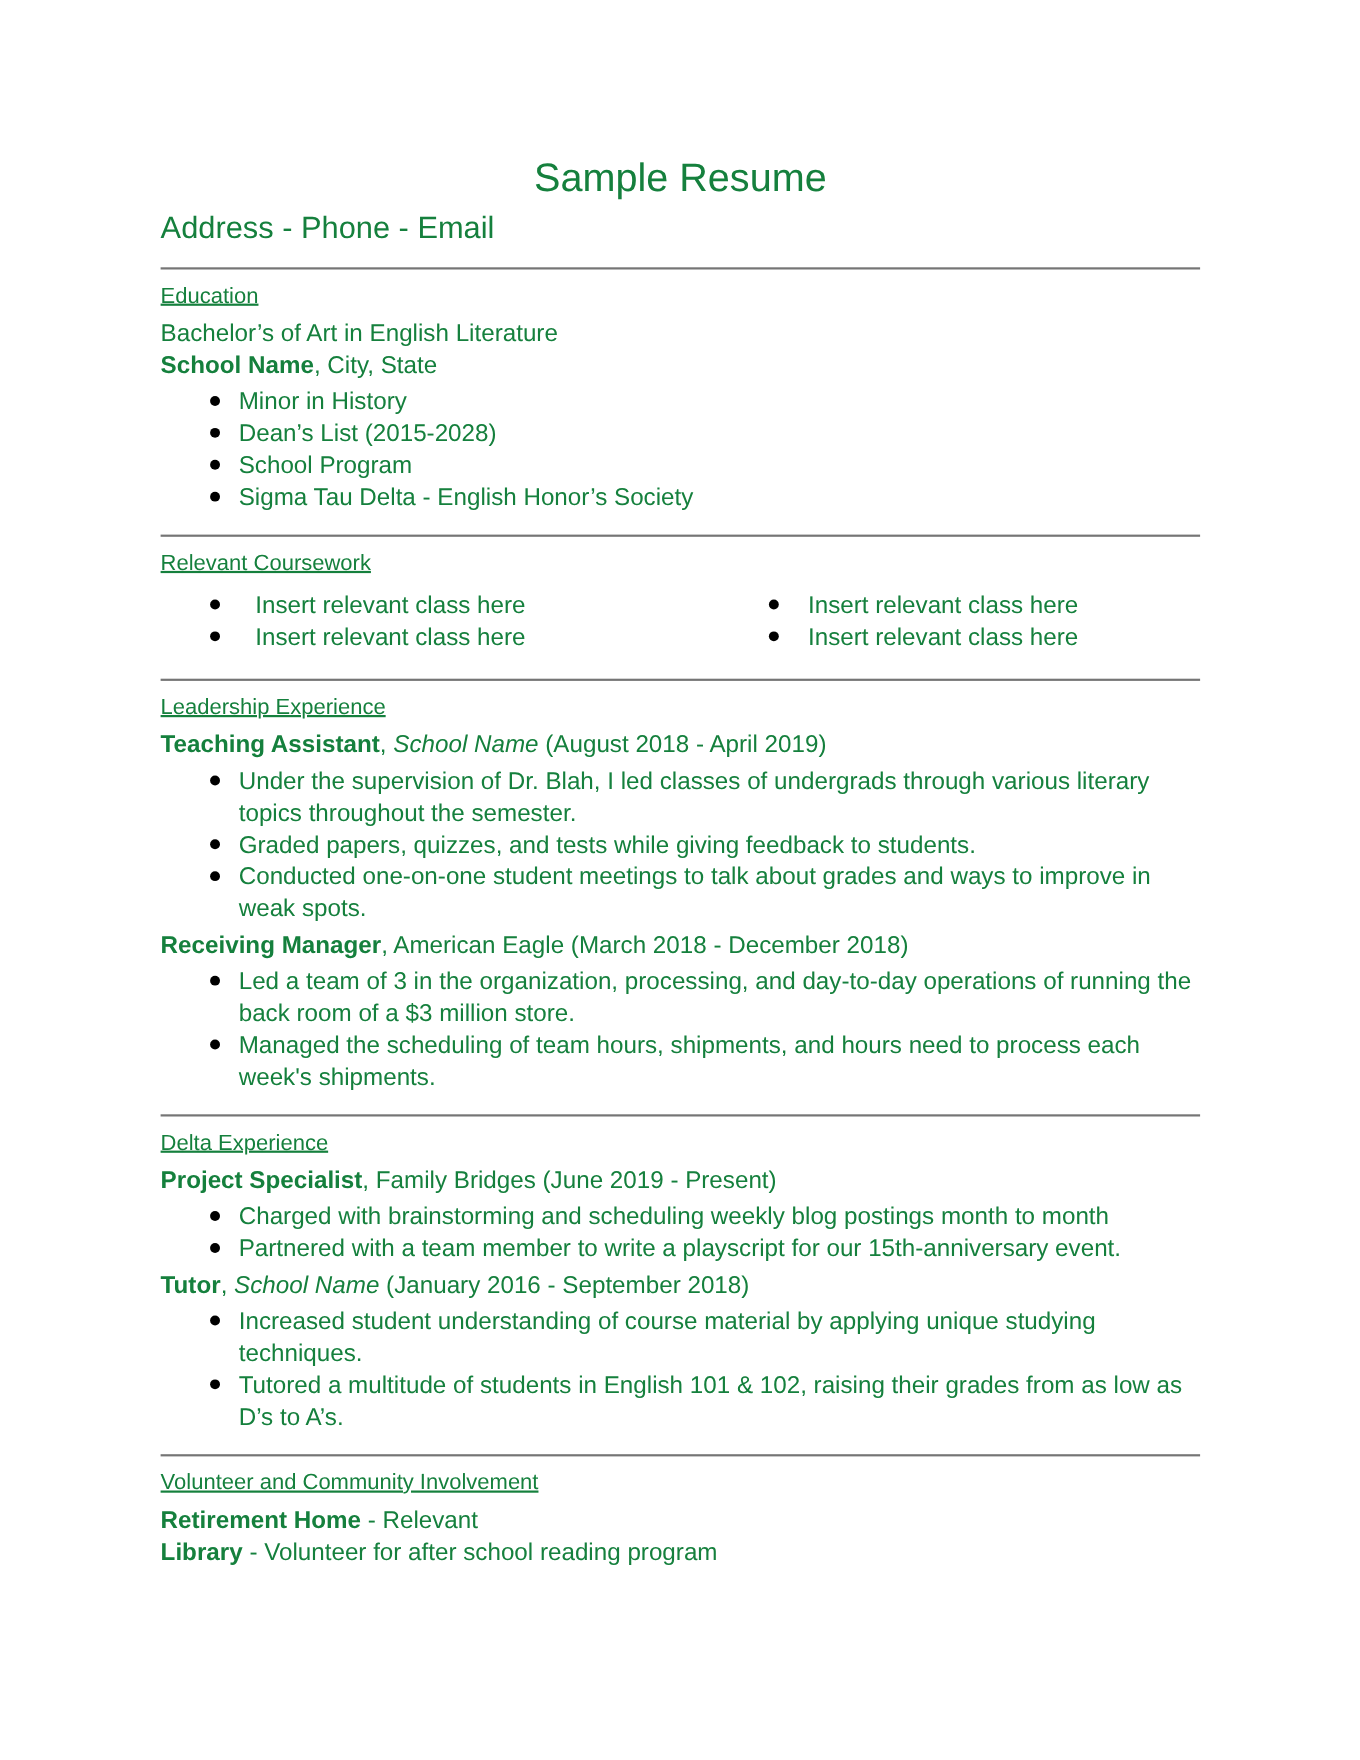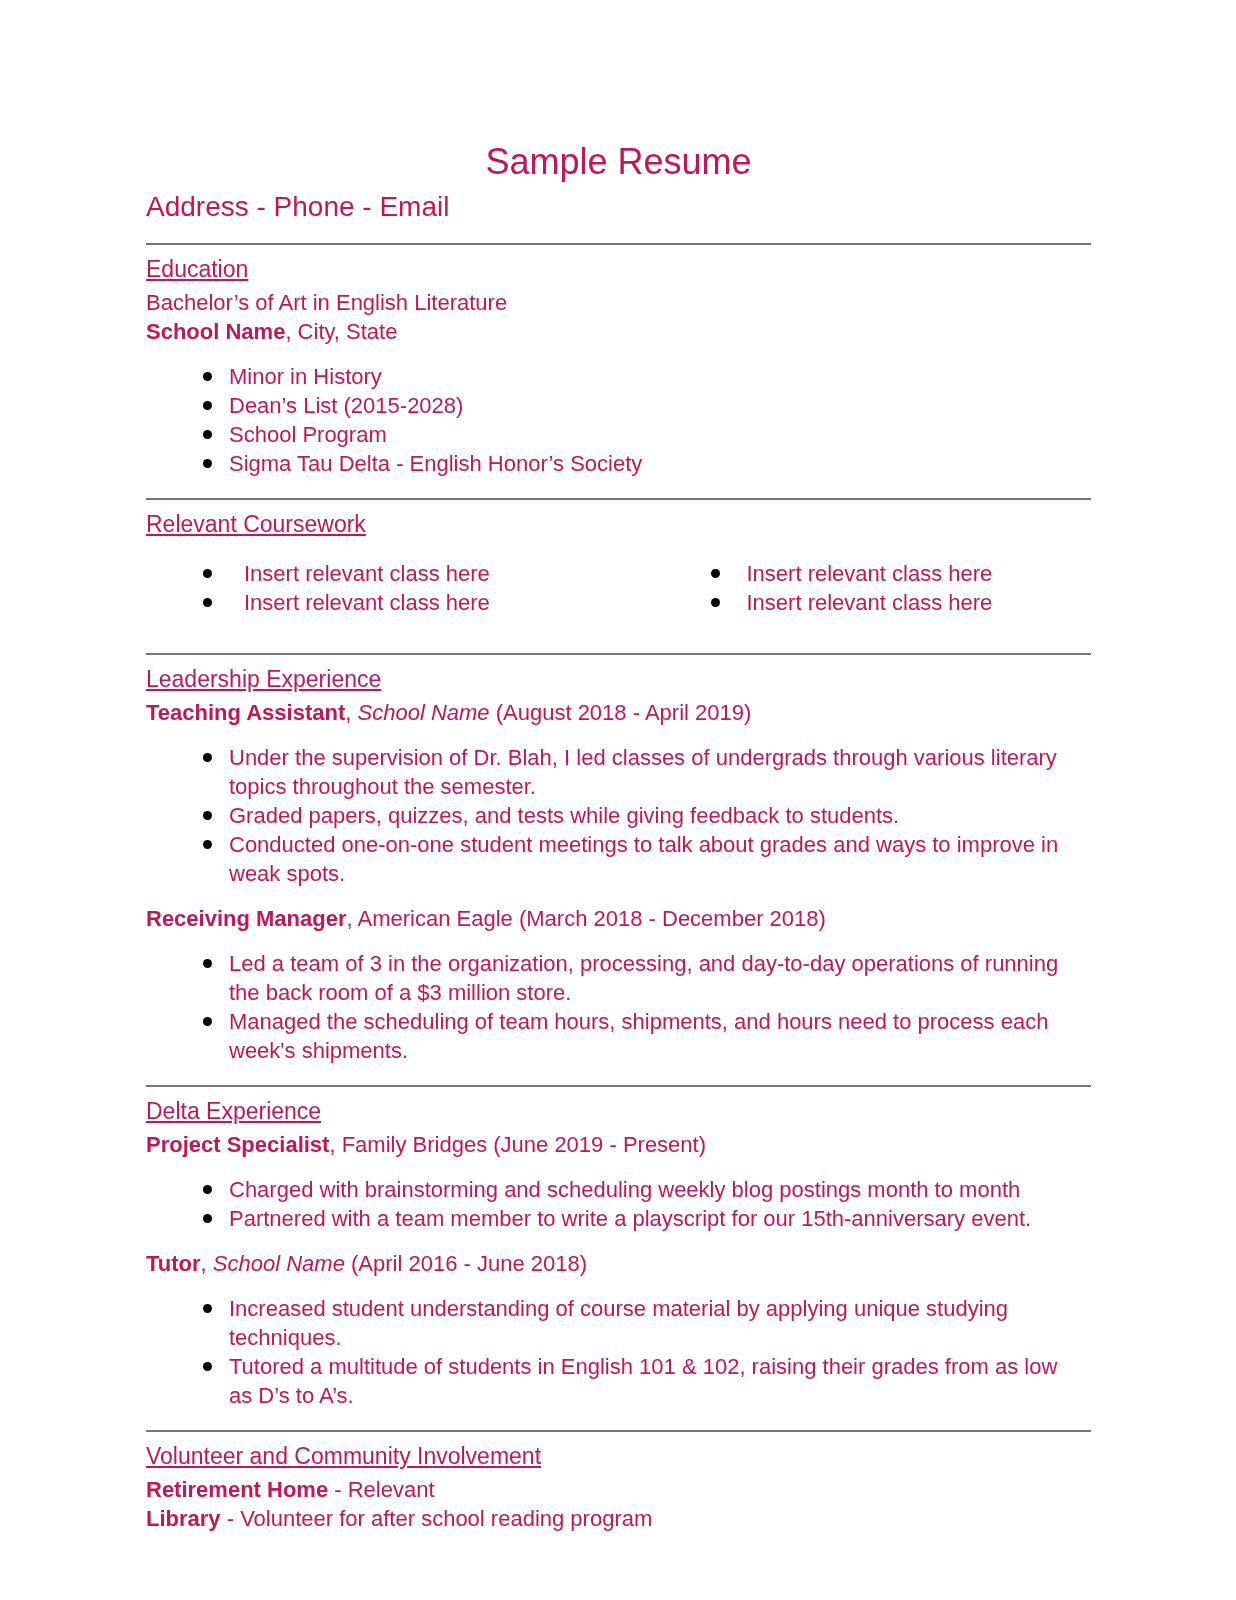--- a/index.html
+++ b/index.html
@@ -3,21 +3,21 @@
 <meta charset="utf-8">
 <style>
   * { box-sizing: border-box; }
   html, body { margin: 0; padding: 0; background: #ffffff; }
 
   .page {
     position: relative;
     width: 1236px;
     height: 1600px;
     background: #ffffff;
-    color: #be185d;
+    color: #15803d;
     font-family: "Liberation Sans", "DejaVu Sans", sans-serif;
     font-size: 22px;
     line-height: 29px;
     padding: 140px 145px 0 146px;
     overflow: hidden;
   }
 
   .doc-title {
     font-size: 36px;
     line-height: 44px;
@@ -35,33 +35,33 @@
 
   .rule {
     border: none;
     border-top: 2px solid #757575;
     height: 0;
     margin: 22px 0 0 0;
   }
   .rule.section-gap { margin-top: 20px; }
 
   h2.sec-heading {
-    font-size: 23px;
+    font-size: 20px;
     line-height: 31px;
     font-weight: 400;
     text-decoration: underline;
     margin: 9px 0 3px 0;
   }
 
   p.line { margin: 0; }
 
   .bold { font-weight: 700; }
   .italic { font-style: italic; }
 
-  ul.blist { margin: 16px; padding: 0; list-style: none; }
+  ul.blist { margin: 4px; padding: 0; list-style: none; }
   ul.blist li { position: relative; padding-left: 67px; }
   ul.blist li::before {
     content: "";
     position: absolute;
     left: 41px;
     top: 10px;
     width: 9px;
     height: 9px;
     border-radius: 50%;
     background: #000000;
@@ -135,21 +135,21 @@
 
   <section>
     <h2 class="sec-heading">Delta Experience</h2>
 
     <p class="line"><span class="bold">Project Specialist</span><span>, Family Bridges (June 2019 - Present)</span></p>
     <ul class="blist">
       <li>Charged with brainstorming and scheduling weekly blog postings month to month</li>
       <li>Partnered with a team member to write a playscript for our 15th-anniversary event.</li>
     </ul>
 
-    <p class="line"><span class="bold">Tutor</span><span>, </span><span class="italic">School Name</span><span> (April 2016 - June 2018)</span></p>
+    <p class="line"><span class="bold">Tutor</span><span>, </span><span class="italic">School Name</span><span> (January 2016 - September 2018)</span></p>
     <ul class="blist">
       <li>Increased student understanding of course material by applying unique studying techniques.</li>
       <li>Tutored a multitude of students in English 101 &amp; 102, raising their grades from as low as D’s to A’s.</li>
     </ul>
   </section>
 
   <hr class="rule section-gap">
 
   <section>
     <h2 class="sec-heading">Volunteer and Community Involvement</h2>

